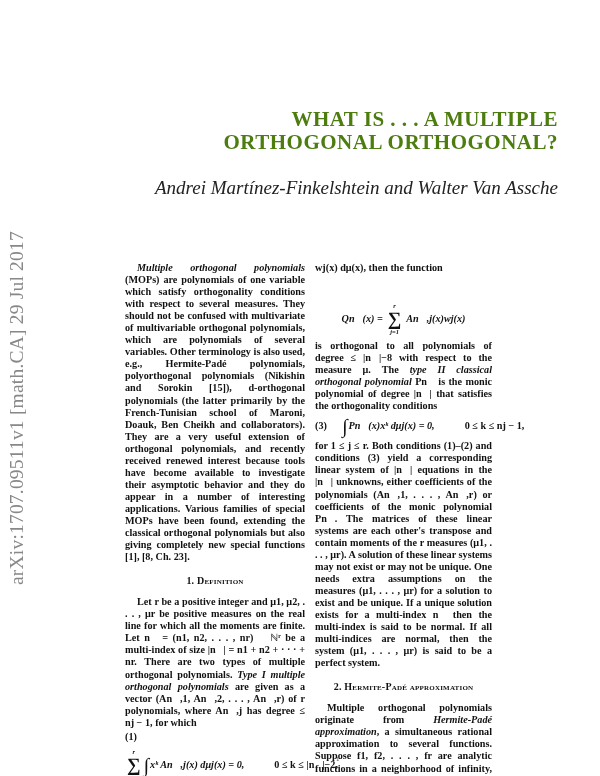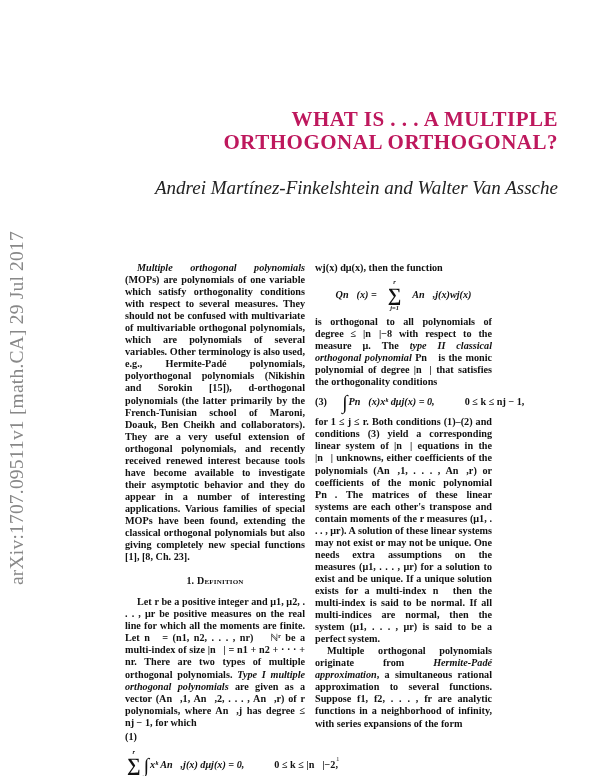--- a/index.html
+++ b/index.html
@@ -1,34 +1,34 @@
 <!DOCTYPE html>
 <html><head>
 <meta charset="utf-8">
 <style>
   html, body { margin: 0; padding: 0; background: #ffffff; }
   body { width: 600px; height: 776px; position: relative; overflow: hidden;
          font-family: "DejaVu Serif", "Liberation Serif", serif; color: #111; }
   .arxiv { position: absolute; left: 6px; top: 585px; transform-origin: 0 0; transform: rotate(-90deg);
            font-family: "Liberation Serif", serif; font-size: 19.5px; color: #888; white-space: nowrap; letter-spacing: 0.2px; }
   .title { position: absolute; right: 42px; top: 108px; text-align: right;
-           font-family: "Liberation Serif", serif; font-weight: bold; font-size: 21px; line-height: 23px; letter-spacing: 0.5px; color: #be185d; }
+           font-family: "Liberation Serif", serif; font-weight: bold; font-size: 21px; line-height: 23px; letter-spacing: 0.5px; color: #4d7c0f; }
   .authors { position: absolute; right: 42px; top: 177px; font-family: "Liberation Serif", serif; font-style: italic;
              font-size: 19px; color: #222; white-space: nowrap; }
   .col { position: absolute; top: 262px; font-family: "Liberation Serif", serif; font-size: 10.2px; line-height: 12.05px; color: #111; font-weight: bold; }
   .col.left { left: 125px; width: 180px; }
   .col.right { left: 315px; width: 177px; }
   .col p { margin: 0; text-align: justify; hyphens: auto; }
   .indent { text-indent: 12px; }
   .sec { text-align: center; margin: 12px 0 9px 0; font-size: 10px; letter-spacing: 0.2px; }
   .sc { font-variant: small-caps; }
   i, .it { font-style: italic; }
   .eq { display: flex; align-items: center; margin: 5px 0; white-space: nowrap; }
   .eqnum { width: 26px; flex: none; }
-  .eqbody { flex: 1; display: flex; align-items: center; justify-content: center; gap: 9px; }
+  .eqbody { flex: 1; display: flex; align-items: center; justify-content: center; gap: 3px; margin-top: 24px; }
   .sum { display: inline-flex; flex-direction: column; align-items: center; line-height: 8px; margin: 0 2px; }
   .sum .big { font-size: 19px; line-height: 18px; }
   .sum .lim { font-size: 6.5px; font-style: italic; }
   .integral { font-size: 20px; line-height: 18px; font-style: italic; margin: 0 1px; }
   .cond { margin-left: 30px; }
   .pagenum { position: absolute; left: 336px; top: 755px; font-family: "Liberation Serif", serif; font-size: 7px; color: #333; }
   .eqlabel-above { margin-top: 2px; }
 </style>
 </head>
 <body>
@@ -86,18 +86,22 @@
 
   <div class="eq">
     <span class="eqnum">(3)</span>
     <span class="integral">∫</span>
     <span class="it">Pn⃗(x)xᵏ dμj(x) = 0,</span>
     <span class="cond">0 ≤ k ≤ nj − 1,</span>
   </div>
 
   <p>for 1 ≤ j ≤ r. Both conditions (1)–(2) and conditions (3) yield a corresponding linear system of |n⃗| equations in the |n⃗| unknowns, either coefficients of the polynomials (An⃗,1, . . . , An⃗,r) or coefficients of the monic polynomial Pn⃗. The matrices of these linear systems are each other's transpose and contain moments of the r measures (μ1, . . . , μr). A solution of these linear systems may not exist or may not be unique. One needs extra assumptions on the measures (μ1, . . . , μr) for a solution to exist and be unique. If a unique solution exists for a multi-index n⃗ then the multi-index is said to be normal. If all multi-indices are normal, then the system (μ1, . . . , μr) is said to be a perfect system.</p>
 
+  <div class="sec">
+    <span>2.</span>
+    <span class="sc">Hermite-Padé approximation</span>
+  </div>
 
   <p class="indent"><span>Multiple orthogonal polynomials originate from </span><span class="it">Hermite-Padé approximation</span><span>, a simultaneous rational approximation to several functions. Suppose f1, f2, . . . , fr are analytic functions in a neighborhood of infinity, with series expansions of the form</span></p>
 
 </div>
 
 <div class="pagenum">1</div>
 
 </body></html>

